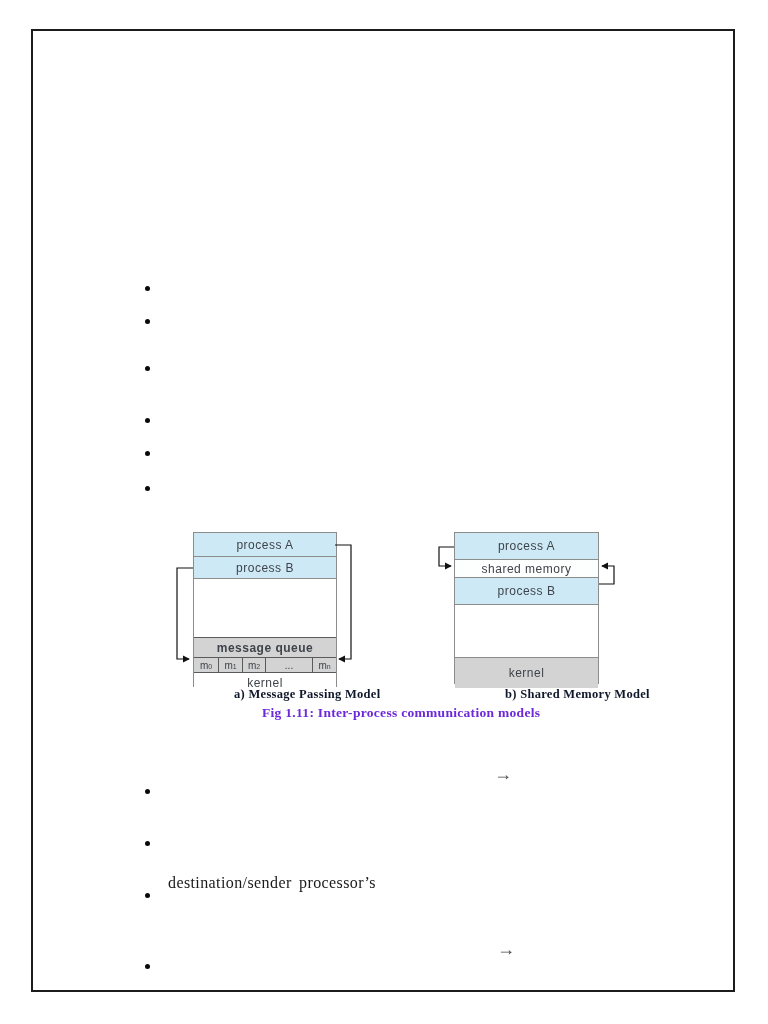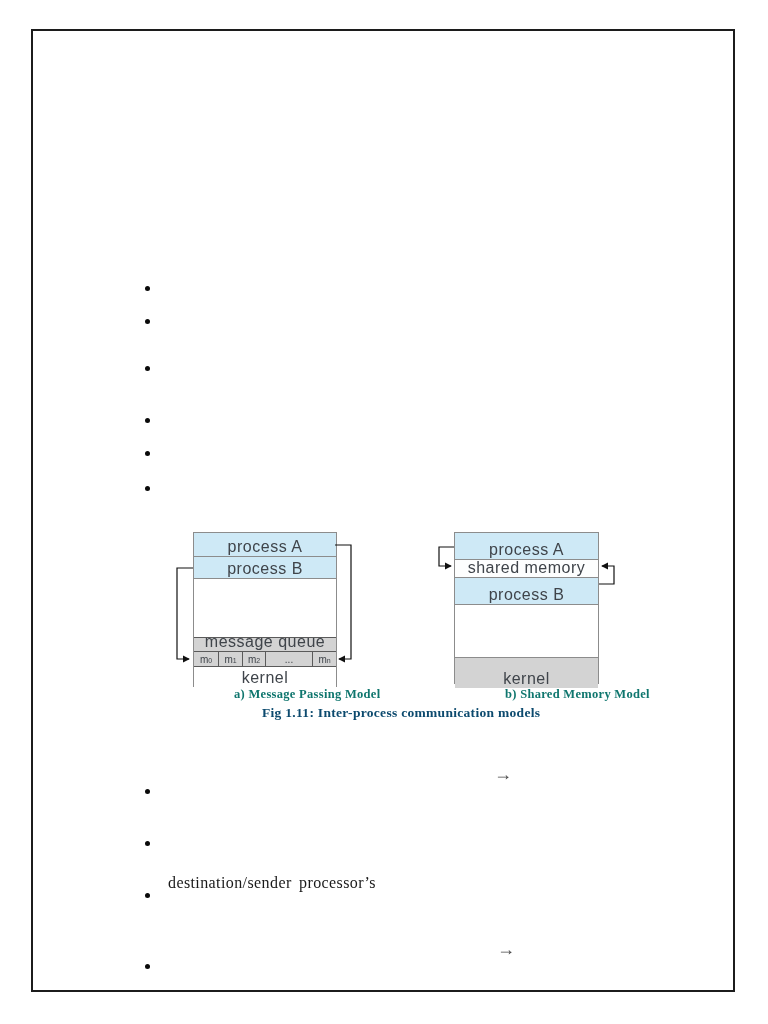--- a/index.html
+++ b/index.html
@@ -33,31 +33,31 @@
   .diagram {
     position: absolute;
     border: 1px solid #8c8c8c;
     box-sizing: border-box;
     background: #ffffff;
     font-family: "Liberation Sans", "DejaVu Sans", sans-serif;
     color: #3f444a;
   }
   .diagram .row {
     box-sizing: border-box;
-    display: flex; align-items: flex-end; justify-content: center;
-    font-size: 16px; letter-spacing: 0.5px;
+    display: flex; align-items: center; justify-content: center;
+    font-size: 12px; letter-spacing: 0.5px;
   }
   .diag-mp { left: 193px; top: 532px; width: 144px; height: 155px; }
   .diag-sm { left: 454px; top: 532px; width: 145px; height: 152px; }
   .fill-blue { background: #cee9f6; }
   .fill-gray { background: #d3d3d3; }
   .mp-procA { height: 24px; border-bottom: 1px solid #8c8c8c; }
   .mp-procB { height: 22px; border-bottom: 1px solid #8c8c8c; }
   .mp-space { height: 58px; background: #ffffff; }
-  .mp-queue { height: 15px; border-top: 1px solid #5a5a5a; border-bottom: 1px solid #5a5a5a; font-size: 11.5px; }
+  .mp-queue { height: 21px; border-top: 1px solid #5a5a5a; border-bottom: 1px solid #5a5a5a; font-size: 11.5px; font-weight: bold; }
   .mp-cells { height: 14px; border-bottom: 1px solid #5a5a5a; display: flex; }
   .mp-cells .mcell {
     box-sizing: border-box;
     background: #d3d3d3;
     border-right: 1px solid #5a5a5a;
     display: flex; align-items: center; justify-content: center;
     font-size: 10px; letter-spacing: 0;
   }
   .mp-cells .mcell:last-child { border-right: none; }
   .mcell sub { font-size: 7px; line-height: 1; transform: translateY(1px); }
@@ -73,32 +73,32 @@
   .connectors {
     position: absolute; left: 0; top: 0;
     width: 768px; height: 1024px;
     pointer-events: none;
   }
   
   .subcaption {
     position: absolute;
     font-weight: bold;
     font-size: 12.5px;
-    color: #0f766e;
+    color: #0f172a;
     white-space: nowrap;
     letter-spacing: 0.3px;
   }
   .cap-a { left: 234px; top: 687px; }
   .cap-b { left: 459px; top: 687px; margin-left: 46px; }
   .fig-caption {
     position: absolute;
     left: 262px; top: 705px;
     font-weight: bold;
     font-size: 13.5px;
-    color: #0c4a6e;
+    color: #6d28d9;
     white-space: nowrap;
     letter-spacing: 0.3px;
   }
   
   .text-arrow {
     position: absolute;
     font-size: 18px;
     color: #4a4a4a;
     line-height: 1;
   }

